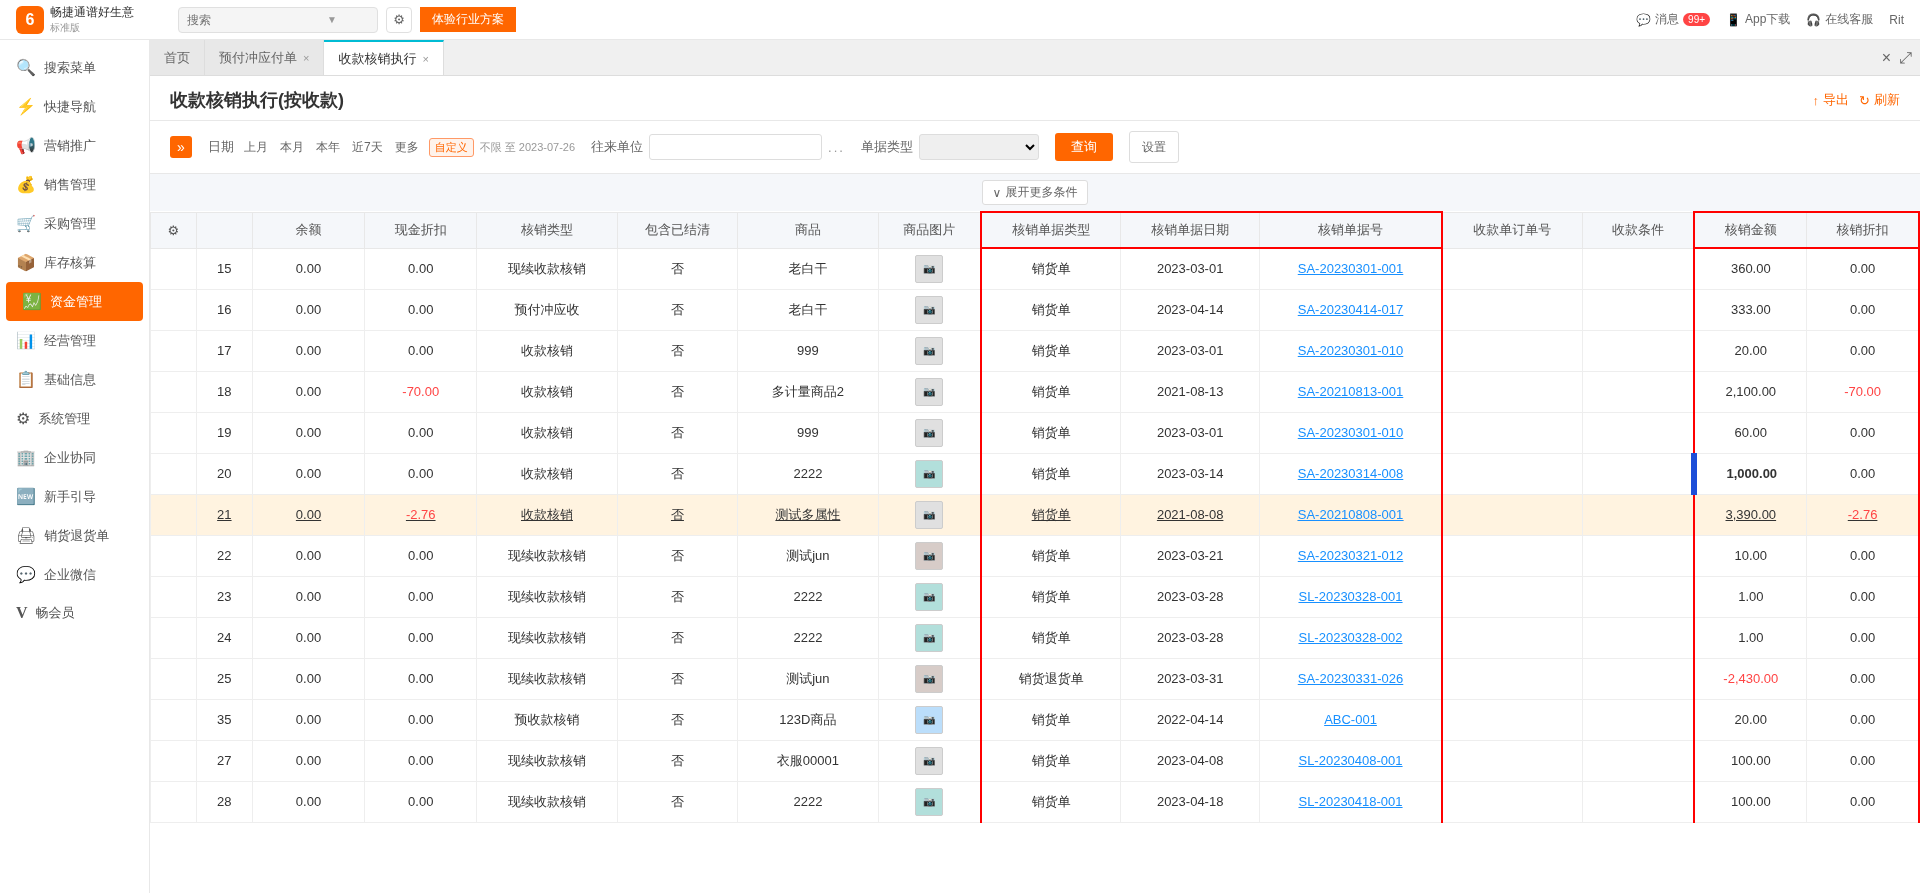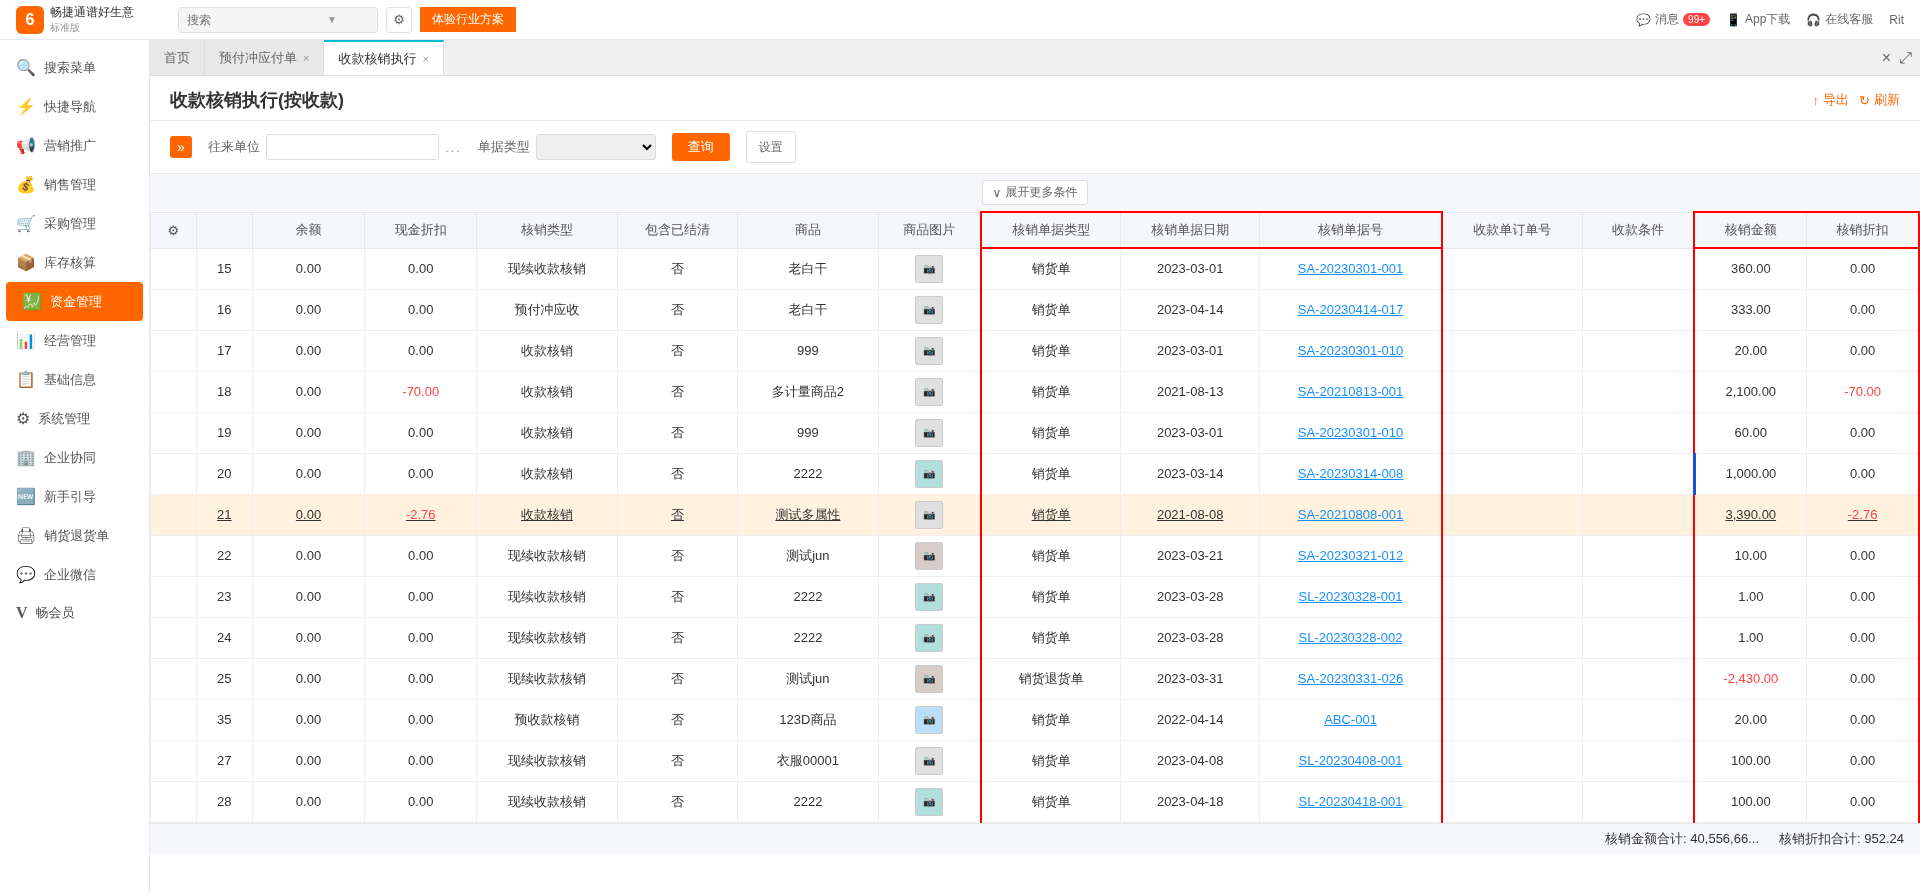--- a/index.html
+++ b/index.html
@@ -243,20 +243,34 @@
           </button>
           <button class="action-btn">
             <span>↻</span>
             <span>刷新</span>
           </button>
         </div>
       </div>
 
       <div class="filter-bar">
         <button class="filter-toggle-btn">»</button>
+        <div class="filter-group">
+          <span class="filter-label">日期</span>
+          <div class="date-options">
+            <span class="date-opt">上月</span>
+            <span class="date-opt">本月</span>
+            <span class="date-opt">本年</span>
+            <span class="date-opt">近7天</span>
+            <span class="date-opt">更多</span>
+          </div>
+          <span class="date-opt custom">自定义</span>
+          <div>
+            <div class="date-range">不限 至 2023-07-26</div>
+          </div>
+        </div>
         <div class="filter-group">
           <span class="filter-label">往来单位</span>
           <input class="filter-input" type="text" style="">
           <span class="filter-dots">...</span>
         </div>
         <div class="filter-group">
           <span class="filter-label">单据类型</span>
           <select class="filter-select">
             <option></option>
           </select>
@@ -386,21 +400,21 @@
       <td><span>0.00</span></td>
       <td>收款核销</td>
       <td>否</td>
       <td>2222</td>
       <td><div class="img-thumb" style="background:#b2dfdb">📷</div></td>
       <td style="border-left: 2px solid #ff0000;">销货单</td>
       <td>2023-03-14</td>
       <td style="border-right: 2px solid #ff0000;"><span class="link-text">SA-20230314-008</span></td>
       <td></td>
       <td></td>
-      <td style="border-left: 3px solid #1d4ed8;"><span>1,000.00</span></td>
+      <td style="border-left: 6px solid #1d4ed8; font-weight: bold;"><span>1,000.00</span></td>
       <td style="border-right: 2px solid #ff0000;"><span>0.00</span></td>
     </tr>
               <tr class="highlighted">
       <td></td>
       <td>21</td>
       <td>0.00</td>
       <td><span class="red-text">-2.76</span></td>
       <td>收款核销</td>
       <td>否</td>
       <td>测试多属性</td>
@@ -528,27 +542,17 @@
       <td>2023-04-18</td>
       <td style="border-right: 2px solid #ff0000;"><span class="link-text">SL-20230418-001</span></td>
       <td></td>
       <td></td>
       <td style="border-left: 2px solid #ff0000;"><span>100.00</span></td>
       <td style="border-right: 2px solid #ff0000;"><span>0.00</span></td>
     </tr>
             </tbody>
         </table>
 
-        <div class="table-footer">
-          <span>
-            <span>核销金额合计: </span>
-            <span>40,556,66...</span>
-          </span>
-          <span>
-            <span>核销折扣合计: </span>
-            <span>952.24</span>
-          </span>
-        </div>
       </div>
 
     </div>
   </div>
 </div>
 
 </body></html>

